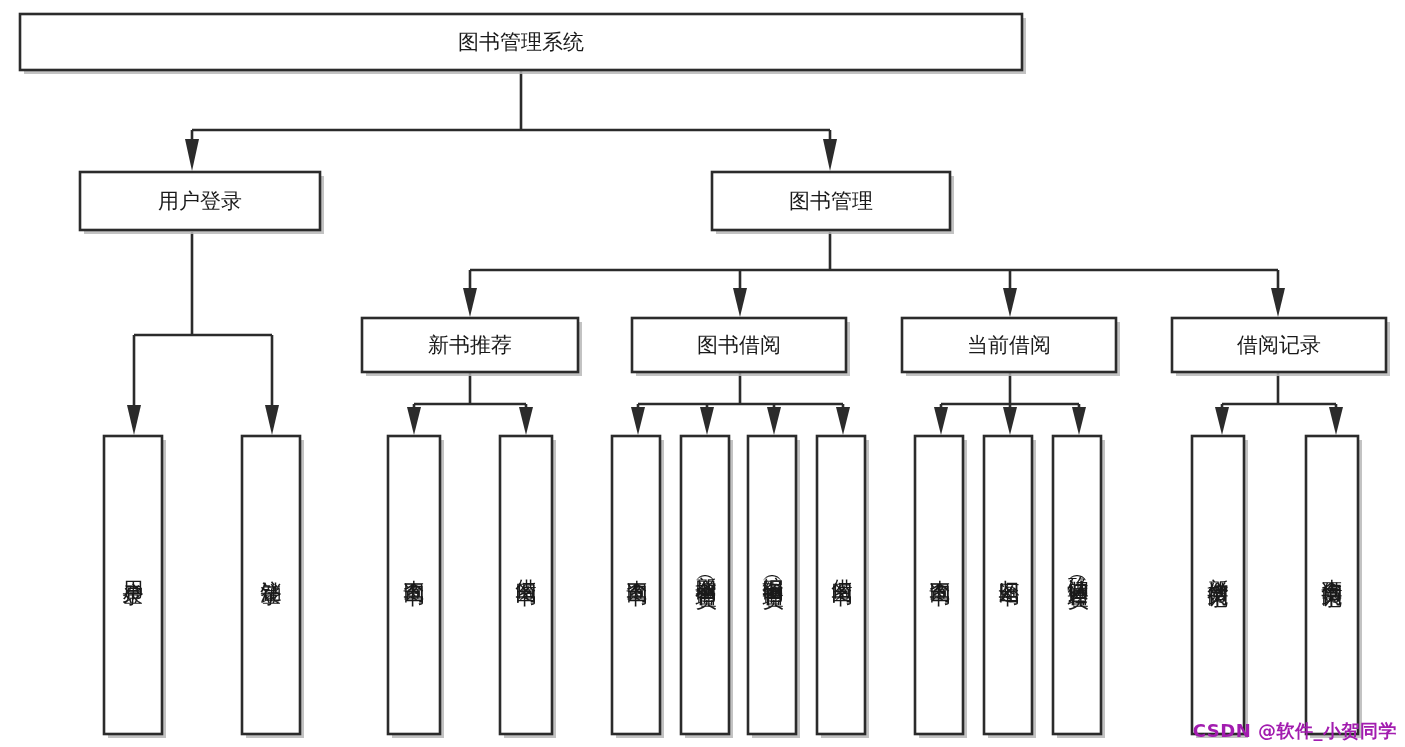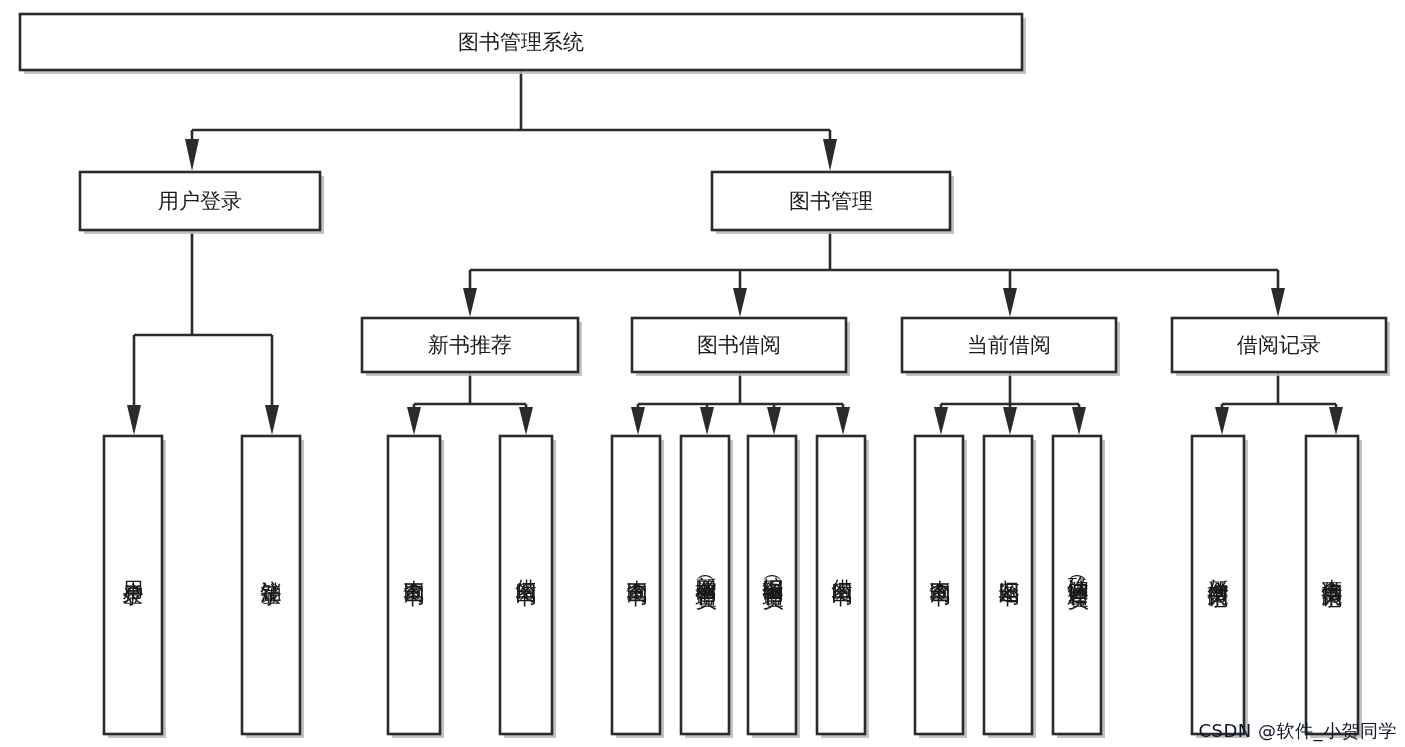--- a/index.html
+++ b/index.html
@@ -62,24 +62,25 @@
     text-anchor: middle;
     letter-spacing: 2px;
     white-space: pre;
   }
   .watermark {
     position: absolute;
     right: 8px;
     bottom: 4px;
     font-family: "DejaVu Sans", "Liberation Sans", sans-serif;
     font-size: 18px;
-    color: #0f172a;
+    color: #a21caf;
     letter-spacing: 0.5px;
     user-select: none;
     pointer-events: none;
+    font-weight: bold;
   }
 </style>
 </head>
 <body>
 
 <div id="diagram-root">
 
   <svg id="diagram-svg" viewBox="0 0 1405 747" xmlns="http://www.w3.org/2000/svg">
 
     <g>

